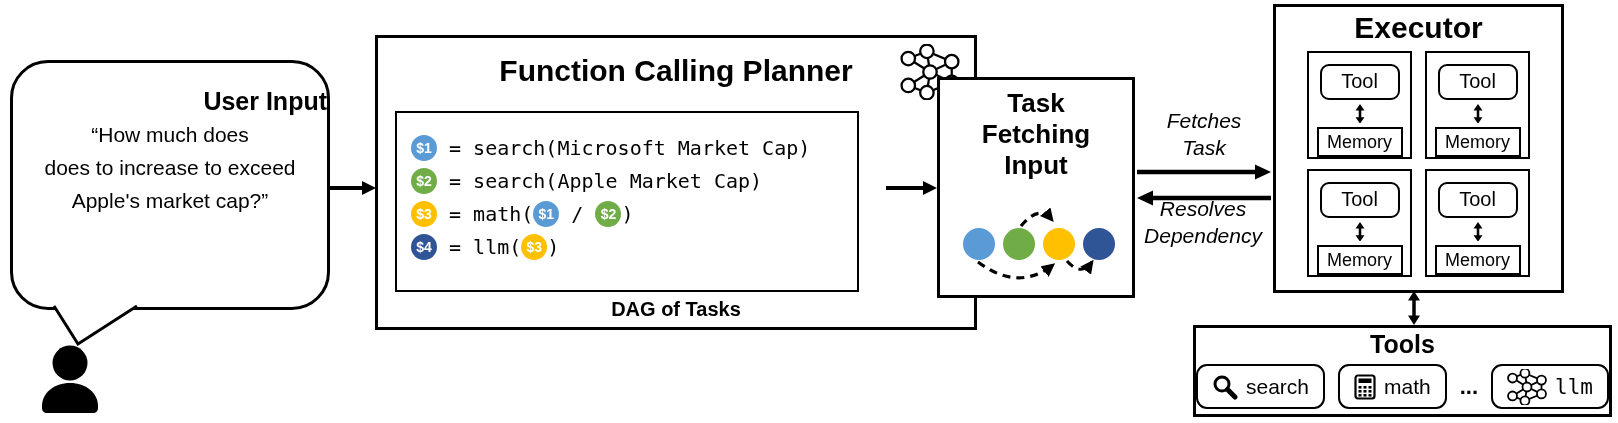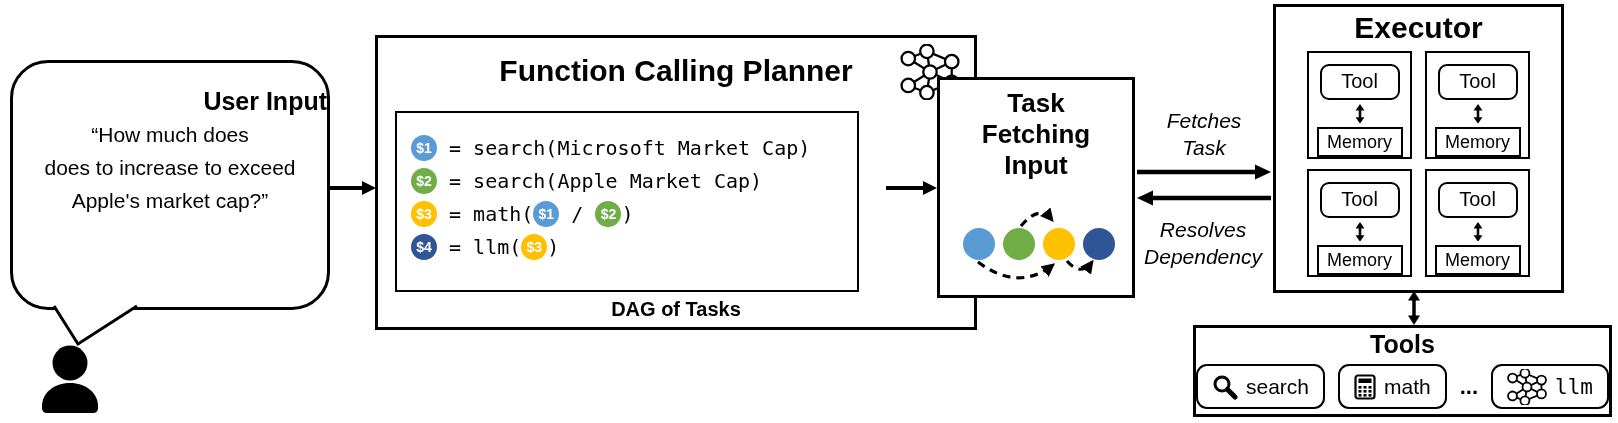--- a/index.html
+++ b/index.html
@@ -177,21 +177,21 @@
     <div>Task</div>
   </div>
   <svg class="abs" style="left:1137px; top:163px;" width="134" height="18" viewBox="0 0 134 18">
     <line x1="0" y1="9" x2="119" y2="9" stroke="#000" stroke-width="4.5"></line>
     <polygon points="118,1.5 134,9 118,16.5" fill="#000"></polygon>
   </svg>
   <svg class="abs" style="left:1137px; top:189px;" width="134" height="18" viewBox="0 0 134 18">
     <line x1="15" y1="9" x2="134" y2="9" stroke="#000" stroke-width="4.5"></line>
     <polygon points="16,1.5 0,9 16,16.5" fill="#000"></polygon>
   </svg>
-  <div class="flow-label" style="left:1130px; top:216px; width:146px;">
+  <div class="flow-label" style="left:1130px; top:195px; width:146px;">
     <div>Resolves</div>
     <div>Dependency</div>
   </div>
 
   <div class="box executor">
     <div class="executor-title">Executor</div>
     <div class="exec-grid">
 
       <div class="exec-cell">
         <div class="tool-box">Tool</div>

